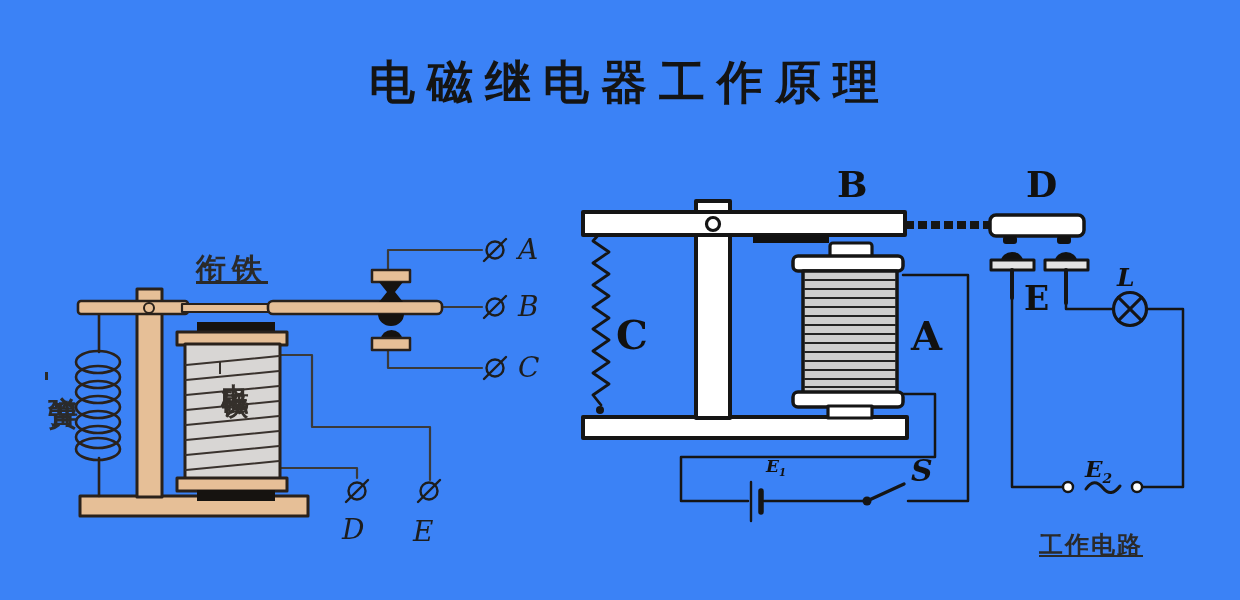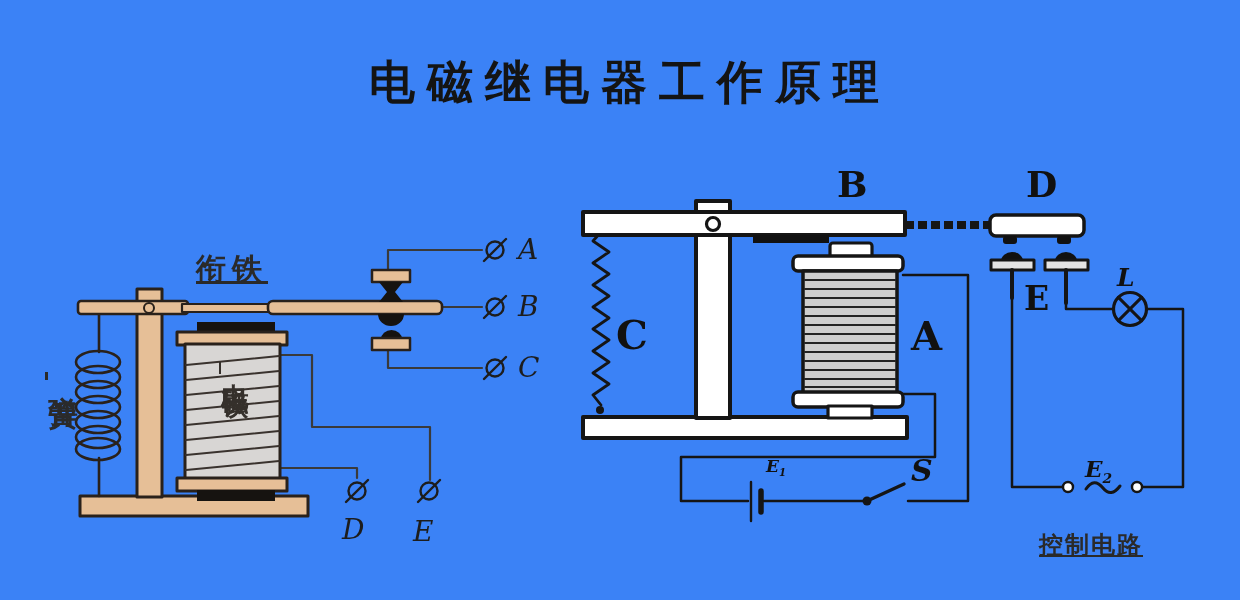--- a/index.html
+++ b/index.html
@@ -227,15 +227,15 @@
   <div class="lbl ital" style="left:1117px;top:263px;font-size:25px;">L</div>
   <div class="lbl ital" style="left:911px;top:453px;font-size:30px;">S</div>
 
   <div class="lbl ital" style="left:766px;top:456px;font-size:17px;">
     <span>E</span><sub class="sm">1</sub>
   </div>
   <div class="lbl ital" style="left:1085px;top:455px;font-size:23px;">
     <span>E</span><sub class="sm">2</sub>
   </div>
 
-  <div class="lbl cn" style="left:1039px;top:529px;font-size:24px;letter-spacing:2px;">控制电路</div>
+  <div class="lbl cn" style="left:1039px;top:529px;font-size:24px;letter-spacing:2px;">工作电路</div>
 
 </div>
 
 </body></html>

